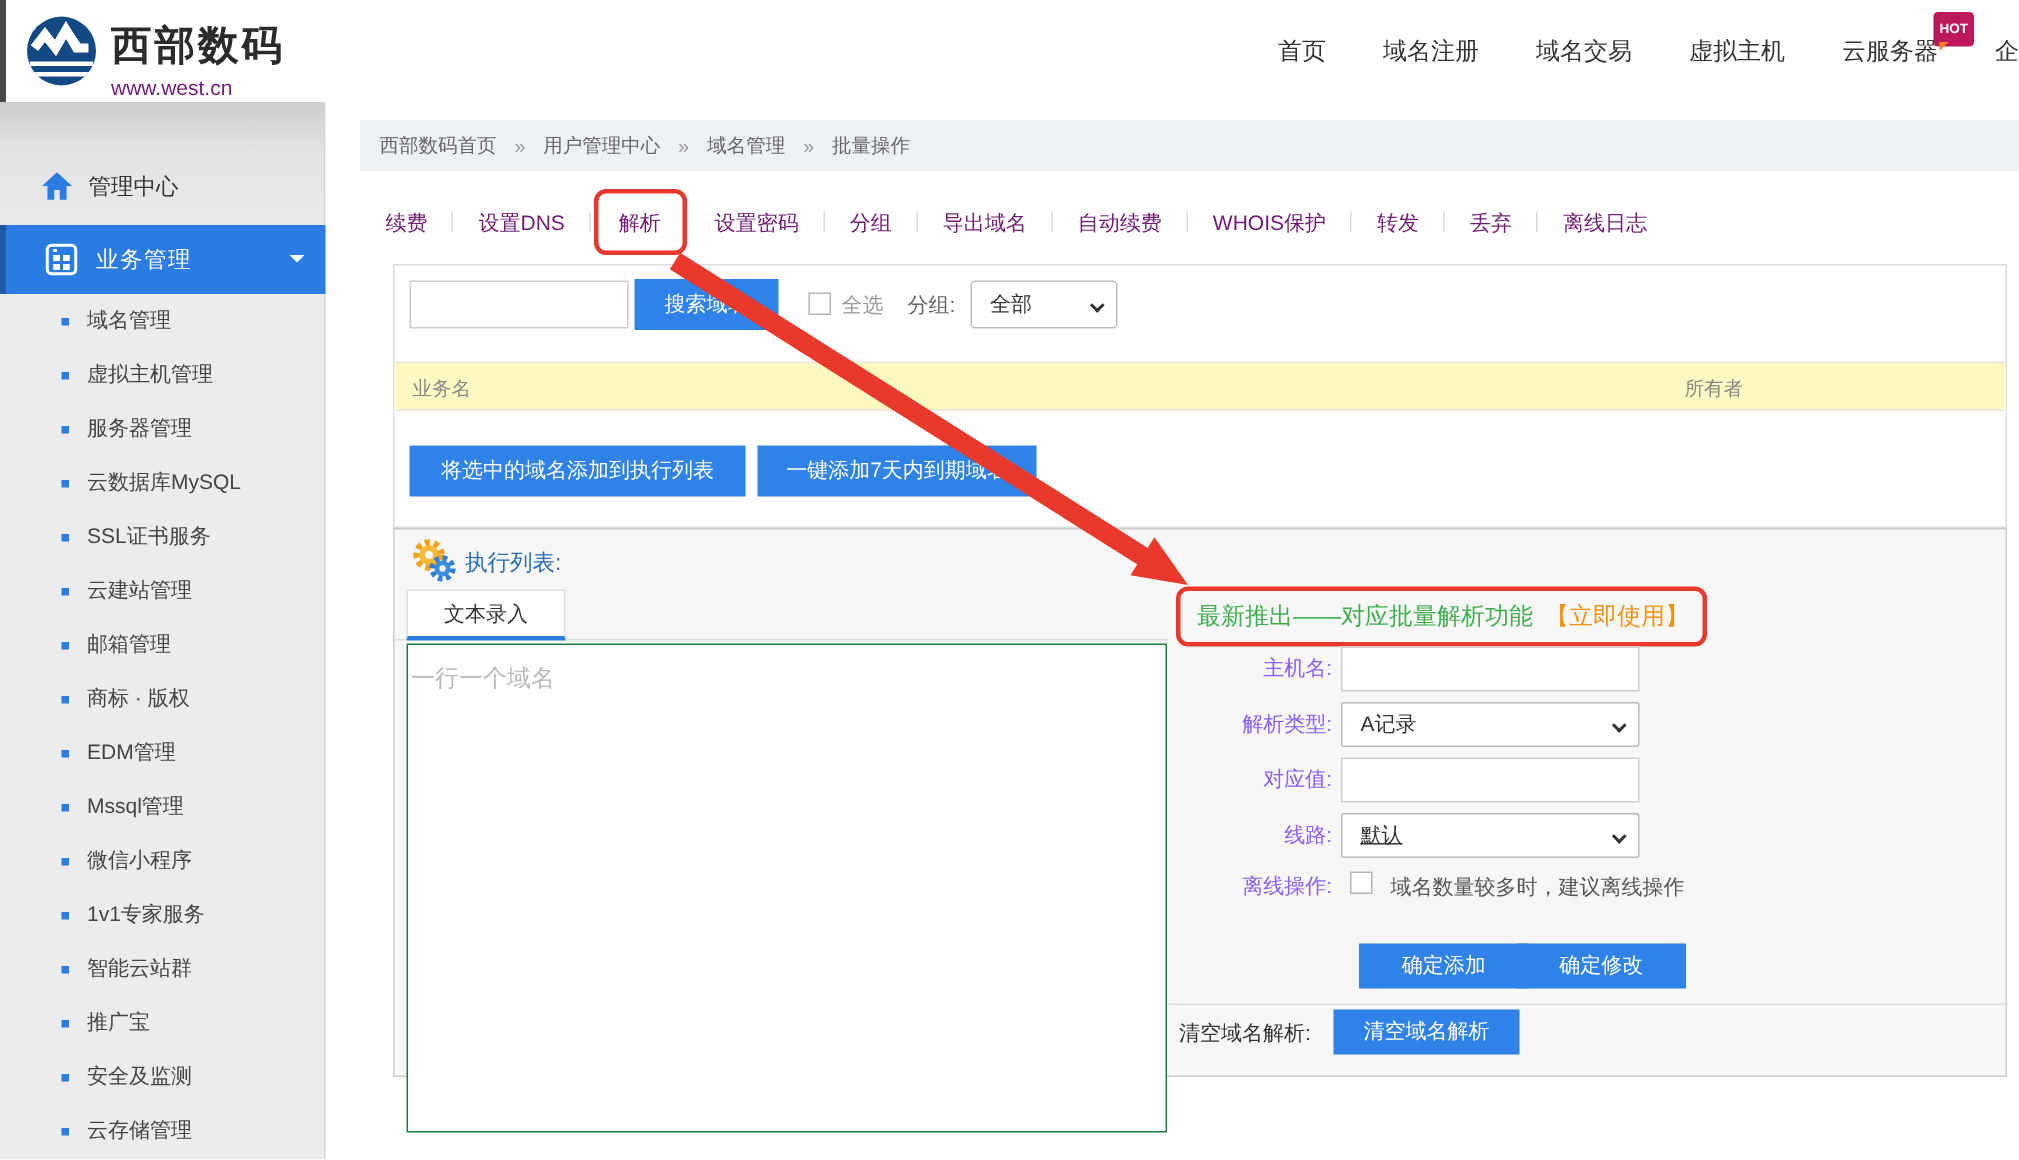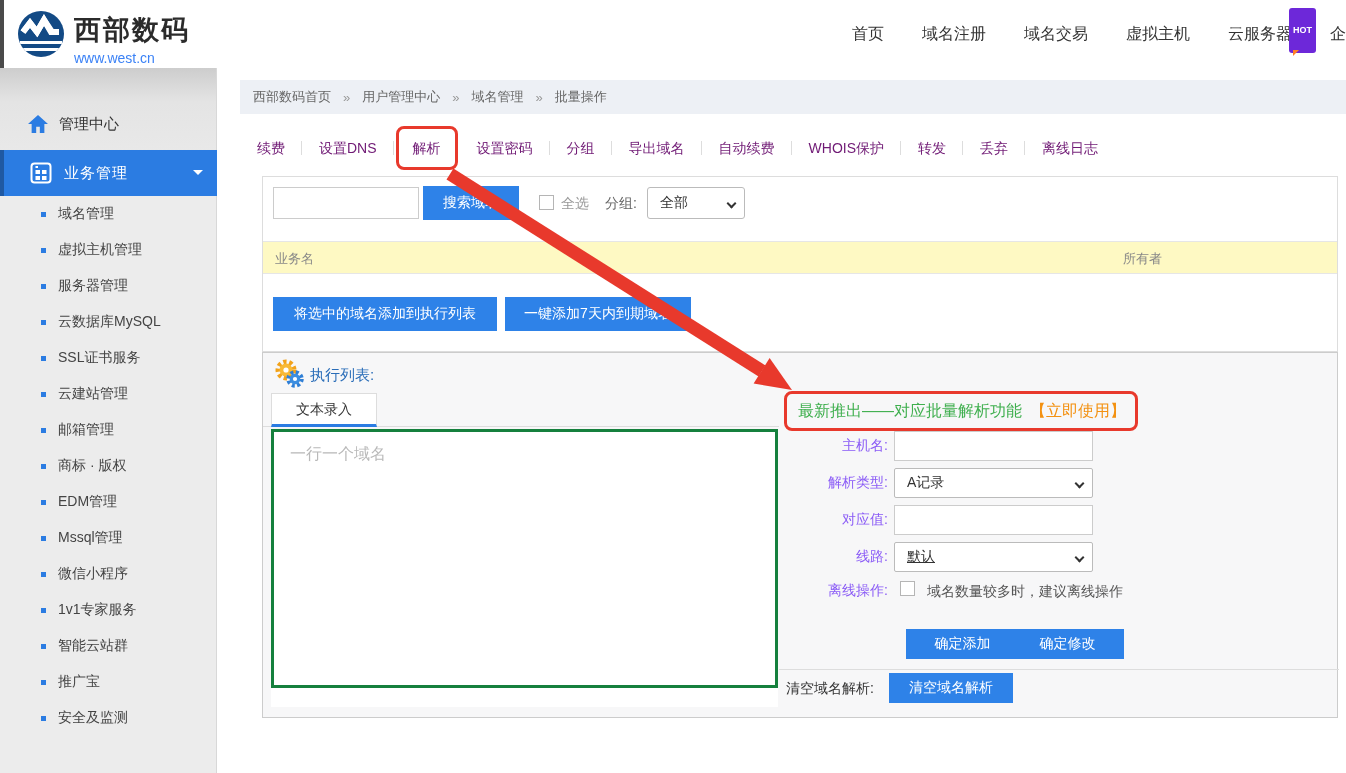--- a/index.html
+++ b/index.html
@@ -6,25 +6,25 @@
   html,body { width:1346px; height:773px; overflow:hidden; background:#fff;
     font-family:"Liberation Sans","DejaVu Sans",sans-serif; color:#333; }
   .stage { position:relative; width:1346px; height:773px; }
 
   
   .topbar { position:absolute; left:0; top:0; width:1346px; height:68px; background:#fff; z-index:5; }
   .edge-strip { position:absolute; left:0; top:0; width:4px; height:68px; background:#4a4a4a; }
   .logo { position:absolute; left:16px; top:8px; width:50px; height:52px; }
   .brand { position:absolute; left:74px; top:12px; }
   .brand-name { font-size:27px; font-weight:bold; color:#2b2b2b; letter-spacing:2px; }
-  .brand-url { font-size:14px; color:#3b82f6; margin-top:2px; }
+  .brand-url { font-size:14px; color:#701a75; margin-top:2px; }
   .topnav { position:absolute; right:0; top:0; height:68px; display:flex; align-items:center; gap:38px; padding-right:0; }
   .topnav .nav-item { font-size:16px; color:#333; white-space:nowrap; position:relative; cursor:pointer; }
-  .hot-badge { position:absolute; top:-16px; right:-24px; background:#6d28d9; color:#fff; font-size:9px;
-    font-weight:bold; padding:18px 4px; border-radius:3px; line-height:1; }
+  .hot-badge { position:absolute; top:-16px; right:-24px; background:#be185d; color:#fff; font-size:9px;
+    font-weight:bold; padding:7px 4px; border-radius:3px; line-height:1; }
   .hot-badge:after { content:""; position:absolute; left:4px; bottom:-3px; border:3px solid transparent; border-top-color:#ff7f27; border-left-color:#ff7f27; }
 
   
   .sidebar { position:absolute; left:0; top:68px; width:217px; height:705px;
     background:linear-gradient(180deg,#cdcdcd 0px,#e4e4e4 34px,#ececec 120px,#ececec);
     border-right:1px solid #d8d8d8; }
   .side-home { position:absolute; left:0; top:38px; width:217px; height:36px; display:flex; align-items:center; cursor:pointer; }
   .side-home .hicon { margin-left:27px; width:22px; height:20px; }
   .side-home .htxt { margin-left:10px; font-size:15px; color:#333; }
   .side-active { position:absolute; left:0; top:82px; width:217px; height:46px; background:#2b7ce2; display:flex; align-items:center; cursor:pointer; box-shadow:inset 4px 0 0 rgba(0,0,0,.28); }
@@ -71,22 +71,22 @@
   .act2 { left:242px; width:186px; }
 
   
   .box2 { position:absolute; left:262px; top:352px; width:1076px; height:366px; background:#f7f7f8; border:1px solid #ccc; }
   .gears { position:absolute; left:12px; top:6px; width:30px; height:30px; }
   .exec-title { position:absolute; left:47px; top:13px; font-size:15px; color:#2a6db8; }
   .tabstrip { position:absolute; left:0; top:40px; width:516px; border-bottom:1px solid #ddd; height:34px; }
   .text-tab { position:absolute; left:8px; top:0; width:106px; height:34px; background:#fff; border:1px solid #ddd; border-bottom:3px solid #2b7ce2;
     font-size:14px; color:#333; text-align:center; line-height:31px; cursor:pointer; }
   .ta-wrap { position:absolute; left:8px; top:76px; width:507px; height:278px; background:#fff; }
-  .ta { position:absolute; left:0; top:0; width:507px; height:259px; border:3px solid #15803d; resize:none;
-    font-size:16px; padding:12px 16px; color:#333; font-family:inherit; outline:none; }
+  .ta { position:absolute; left:0; top:0; width:507px; height:326px; border:1px solid #15803d; resize:none;
+    font-size:16px; padding:12px 2px; color:#333; font-family:inherit; outline:none; }
   .ta::placeholder { color:#b9b9b9; }
 
   .promo { position:absolute; left:521px; top:38px; width:354px; height:40px; border:3px solid #e8392c; border-radius:8px;
     display:flex; align-items:center; padding-left:11px; white-space:nowrap; }
   .promo-text { font-size:16px; color:#3faf4e; }
   .promo-link { font-size:16px; color:#f39111; margin-left:8px; cursor:pointer; }
 
   .f-label { position:absolute; width:110px; text-align:right; font-size:14px; color:#8b5cf6; }
   .f-input { position:absolute; left:631px; width:199px; height:30px; border:1px solid #ccc; background:#fff; padding:0 8px; font-size:14px; }
   .f-select { position:absolute; left:631px; width:199px; height:30px; border:1px solid #bbb; border-radius:2px; background:#fff;
@@ -218,20 +218,24 @@
           <span class="stxt">智能云站群</span>
         </div>
       <div class="side-item">
           <span class="dot"></span>
           <span class="stxt">推广宝</span>
         </div>
       <div class="side-item">
           <span class="dot"></span>
           <span class="stxt">安全及监测</span>
         </div>
+      <div class="side-item">
+          <span class="dot"></span>
+          <span class="stxt">云存储管理</span>
+        </div>
     </div>
   </div>
 
   <div class="crumbbar">
     <span class="crumb">西部数码首页</span>
     <span class="sep">»</span>
     <span class="crumb">用户管理中心</span>
     <span class="sep">»</span>
     <span class="crumb">域名管理</span>
     <span class="sep">»</span>

